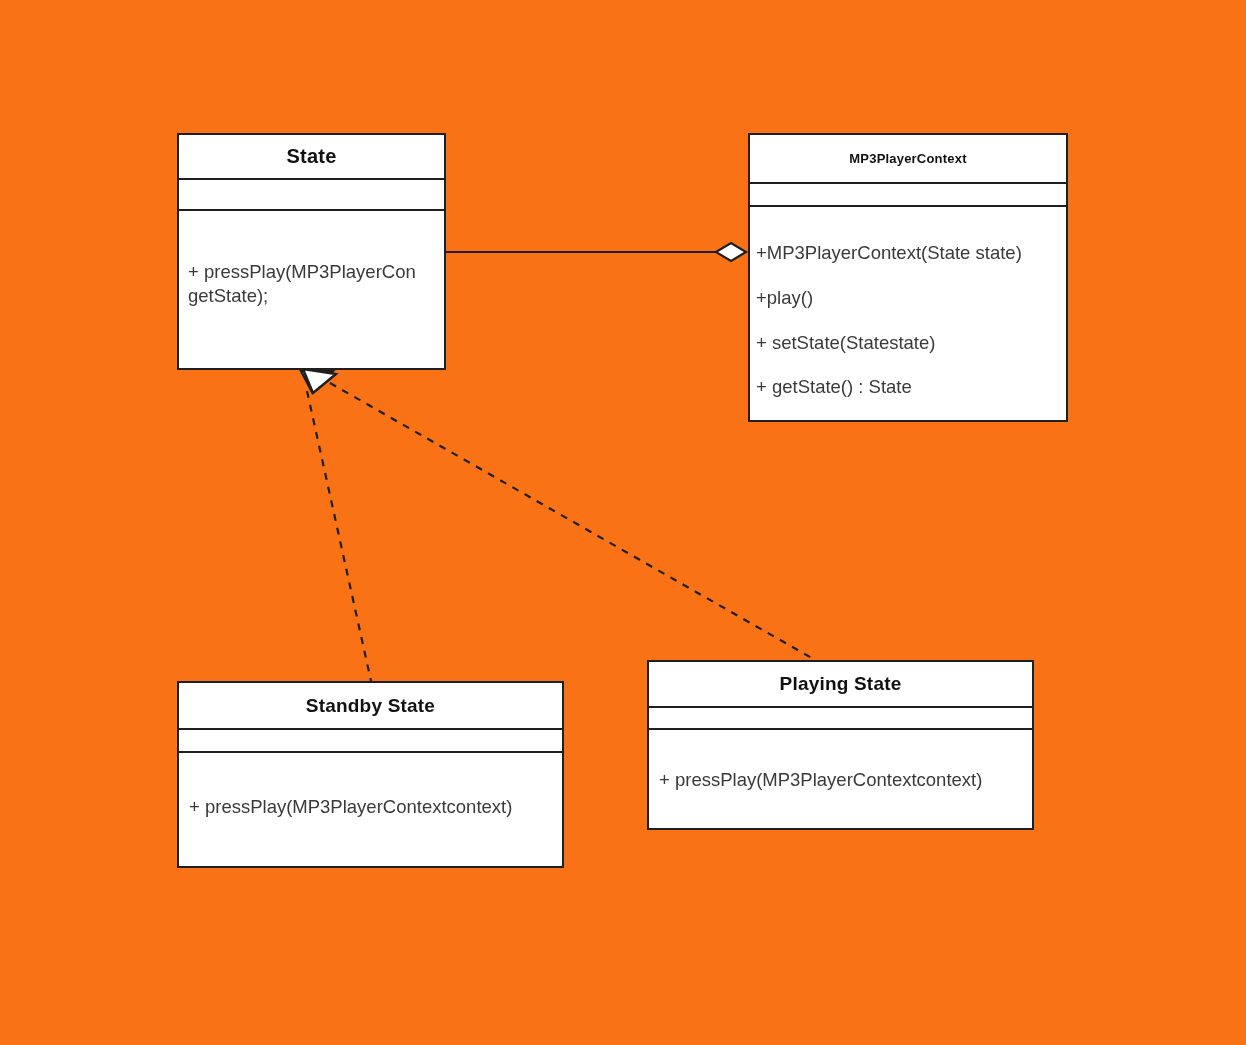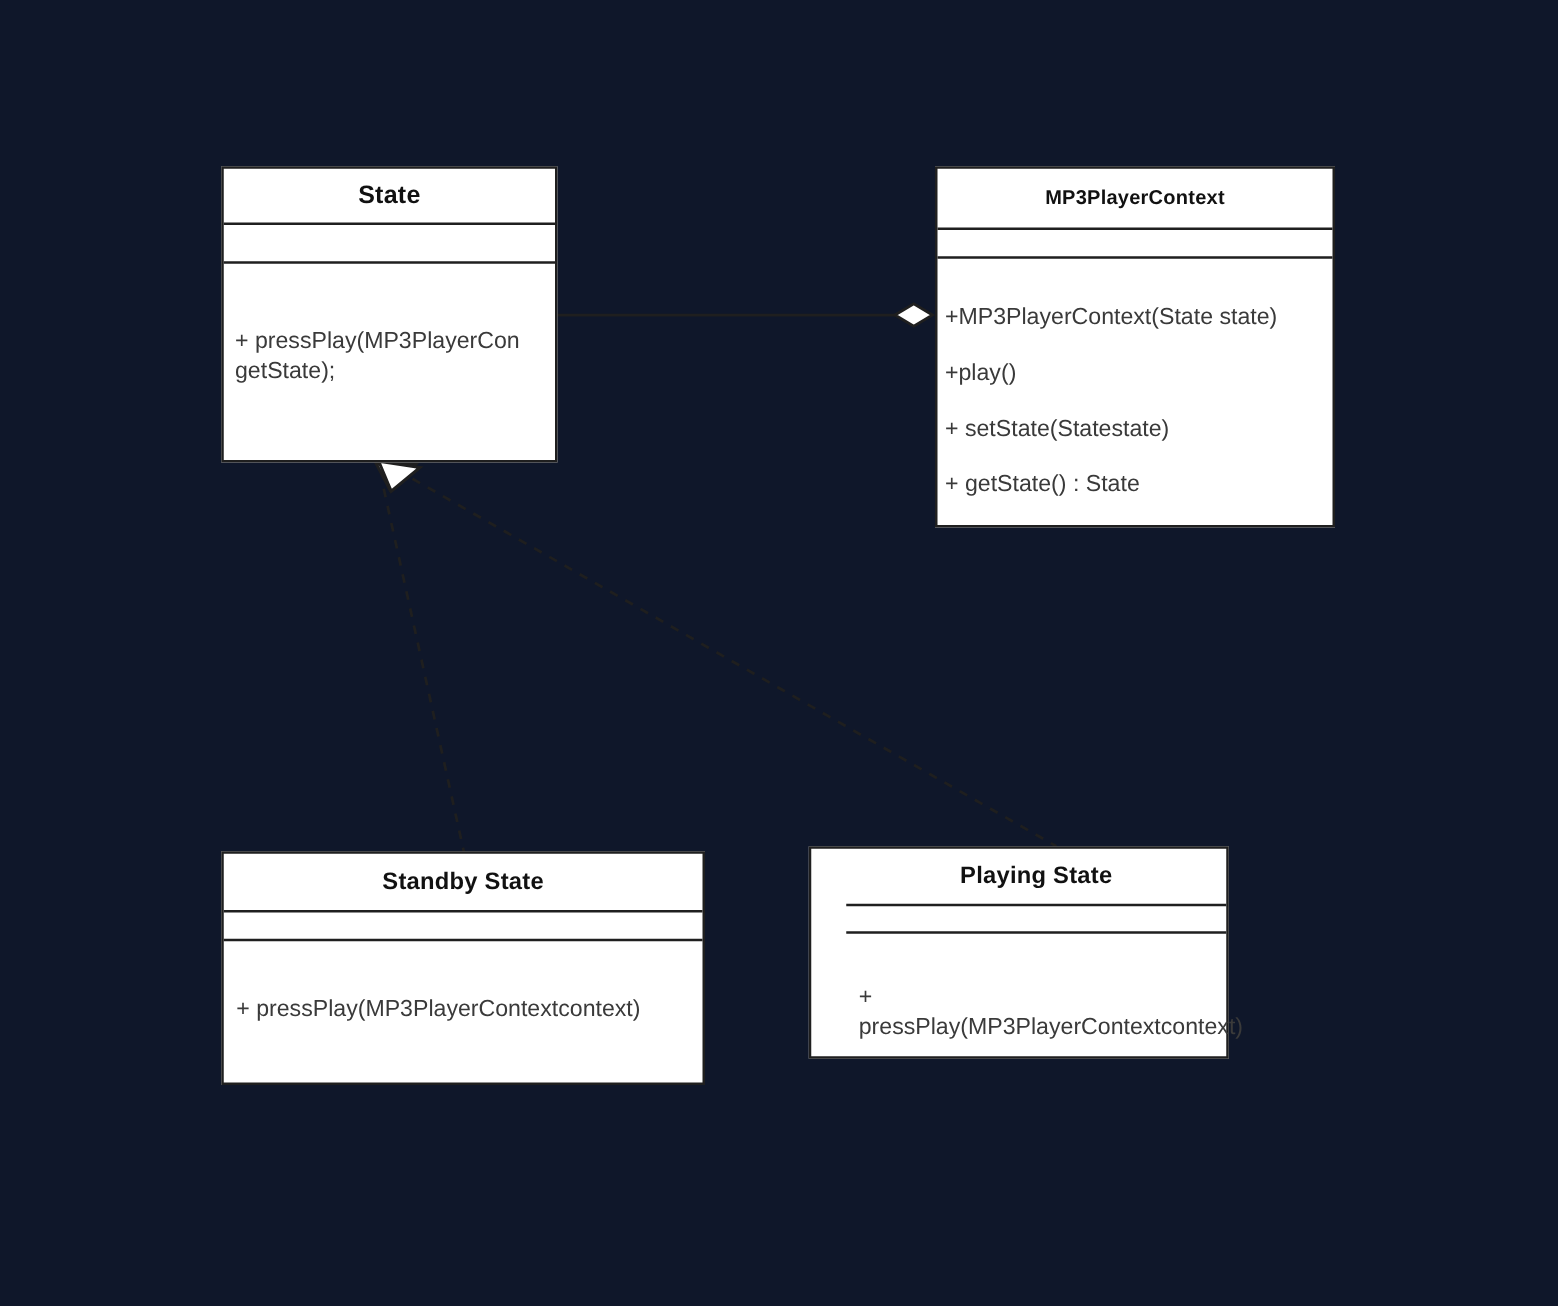--- a/index.html
+++ b/index.html
@@ -8,21 +8,21 @@
     padding: 0;
     background: #ffffff;
   }
   body {
     font-family: "Liberation Sans", sans-serif;
   }
   #canvas {
     position: relative;
     width: 1246px;
     height: 1045px;
-    background: #0f172a;
+    background: #f97316;
     overflow: hidden;
   }
   
   .uml-class {
     position: absolute;
     box-sizing: border-box;
     background: #ffffff;
     border: 2px solid #1f1f1f;
     display: flex;
     flex-direction: column;
@@ -57,33 +57,33 @@
   }
 
   
   #class-state { left: 177px; top: 133px; width: 269px; height: 237px; }
   #class-state .uml-title { height: 45px; font-size: 20px; }
   #class-state .uml-attrs { height: 31px; }
   #class-state .uml-methods { padding: 49px 0 0 9px; font-size: 18.5px; }
 
   
   #class-context { left: 748px; top: 133px; width: 320px; height: 289px; }
-  #class-context .uml-title { height: 56px; font-size: 16px; }
+  #class-context .uml-title { height: 56px; font-size: 13px; }
   #class-context .uml-attrs { height: 26px; }
   #class-context .uml-methods { padding: 34px 12px 0 6px; font-size: 18.5px; }
   #class-context .uml-methods .m { margin-bottom: 21px; }
 
   
   #class-standby { left: 177px; top: 681px; width: 387px; height: 187px; }
   #class-standby .uml-title { height: 47px; font-size: 19px; text-align: center; }
   #class-standby .uml-attrs { height: 23px; }
   #class-standby .uml-methods { padding: 42px 0 0 10px; font-size: 18.5px; }
 
   
-  #class-playing { left: 647px; top: 677px; width: 336px; height: 170px; padding-left: 28px; }
+  #class-playing { left: 647px; top: 660px; width: 387px; height: 170px; }
   #class-playing .uml-title { height: 46px; font-size: 19px; }
   #class-playing .uml-attrs { height: 22px; }
   #class-playing .uml-methods { padding: 38px 0 0 10px; font-size: 18.5px; }
 
   
   #connectors {
     position: absolute;
     left: 0;
     top: 0;
     width: 1246px;

